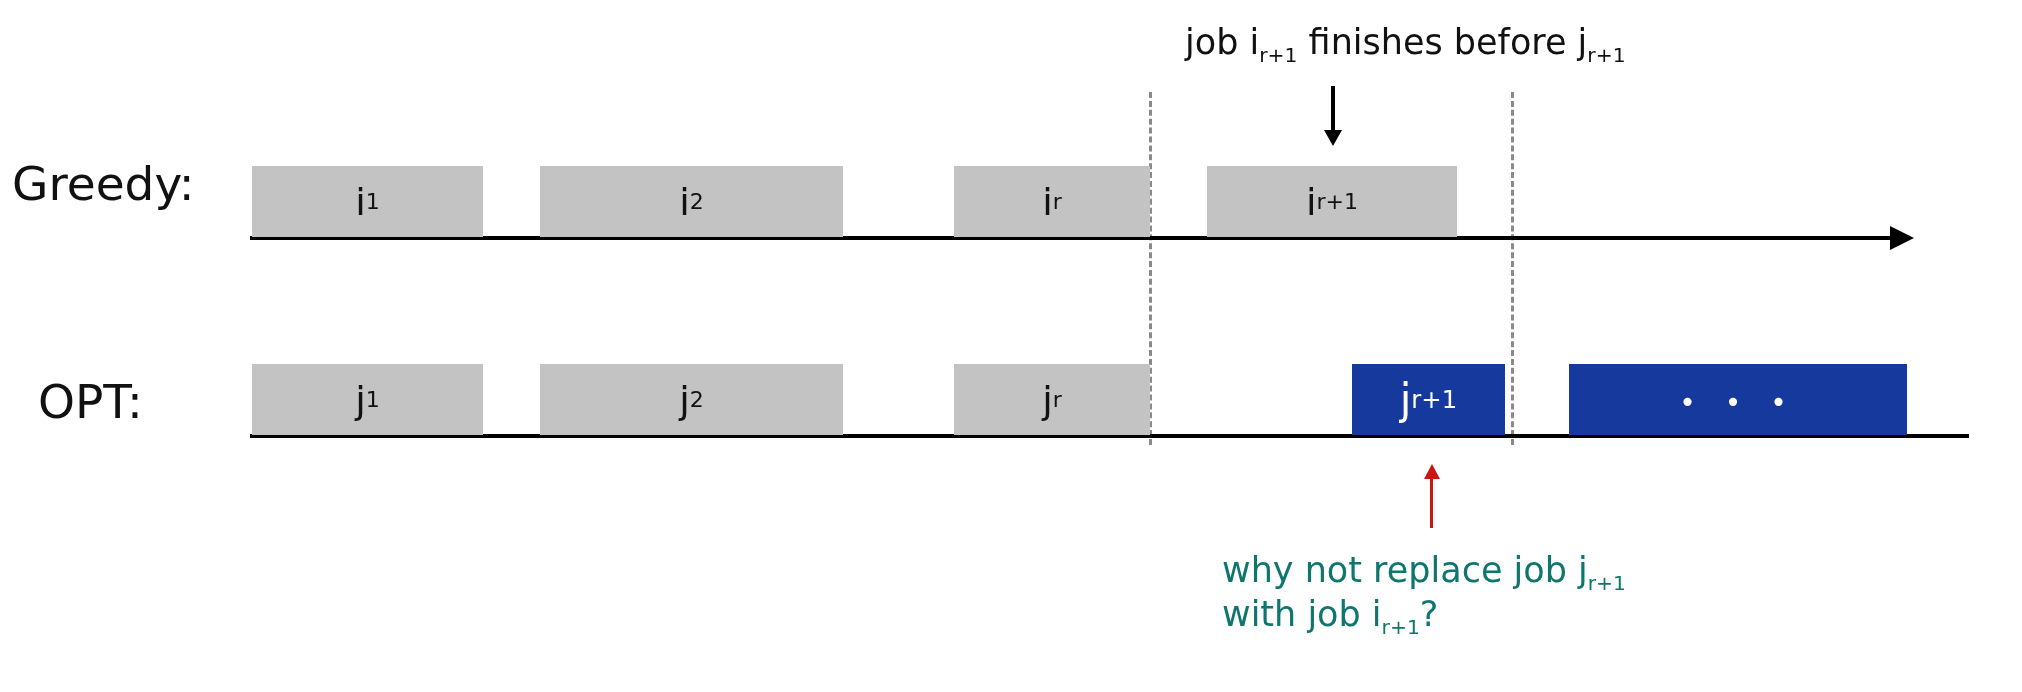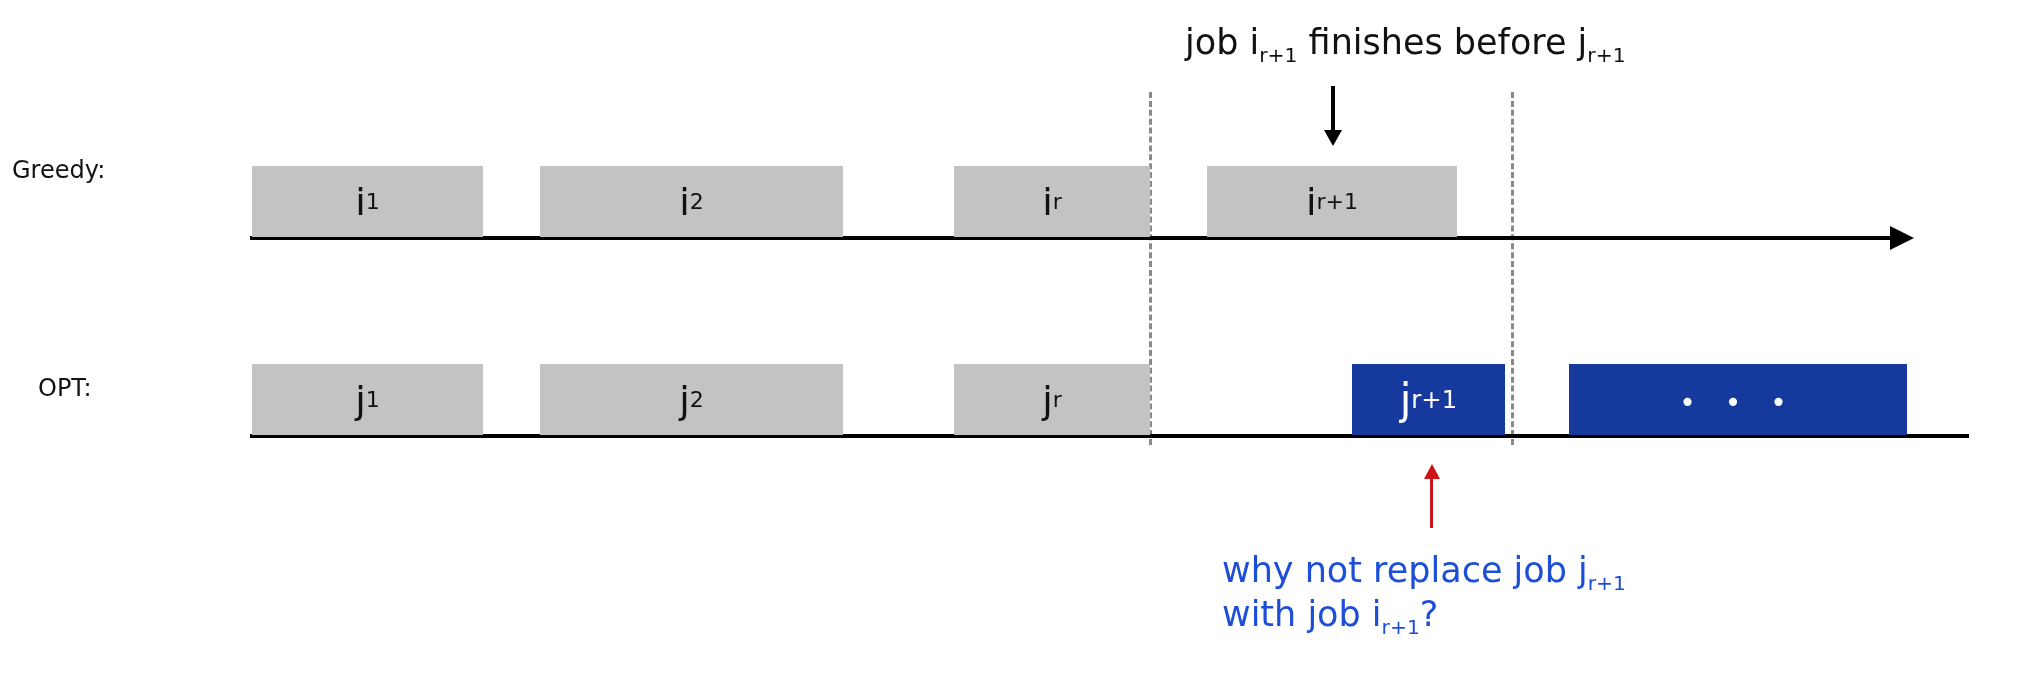--- a/index.html
+++ b/index.html
@@ -5,21 +5,21 @@
   html,body{margin:0;padding:0;background:#ffffff;}
   .canvas{
     position:relative;
     width:1969px;height:692px;
     background:#ffffff;
     font-family:"DejaVu Sans","Liberation Sans",sans-serif;
     color:#000;
     overflow:hidden;
   }
   
-  .row-label{position:absolute;font-size:24px;color:#111;white-space:nowrap;}
+  .row-label{position:absolute;font-size:47px;color:#111;white-space:nowrap;}
   .greedy-label{left:12px;top:156px;}
   .opt-label{left:38px;top:374px;text-align:center;}
 
   
   .timeline{position:absolute;height:4px;background:#000;}
   .timeline::after{
     content:"";position:absolute;right:-24px;top:-10px;
     border-left:24px solid #000;
     border-top:12px solid transparent;
     border-bottom:12px solid transparent;
@@ -64,21 +64,21 @@
   
   .arrow-up-red{position:absolute;left:1424px;top:464px;width:16px;height:64px;}
   .arrow-up-red .head{
     position:absolute;left:0;top:0;width:0;height:0;
     border-left:8px solid transparent;border-right:8px solid transparent;
     border-bottom:15px solid #cc1414;
   }
   .arrow-up-red .shaft{position:absolute;left:6px;top:14px;width:3px;height:50px;background:#cc1414;}
   .red-note{
     position:absolute;left:1222px;top:548px;
-    font-size:35px;line-height:44px;color:#1d4ed8;white-space:nowrap;
+    font-size:35px;line-height:44px;color:#0f766e;white-space:nowrap;
   }
   .red-note sub{font-size:0.58em;line-height:0;}
 
   
   .dots{font-size:28px;letter-spacing:10px;color:#fff;padding-top:6px;}
 </style>
 </head>
 <body>
 
 <div class="canvas">

